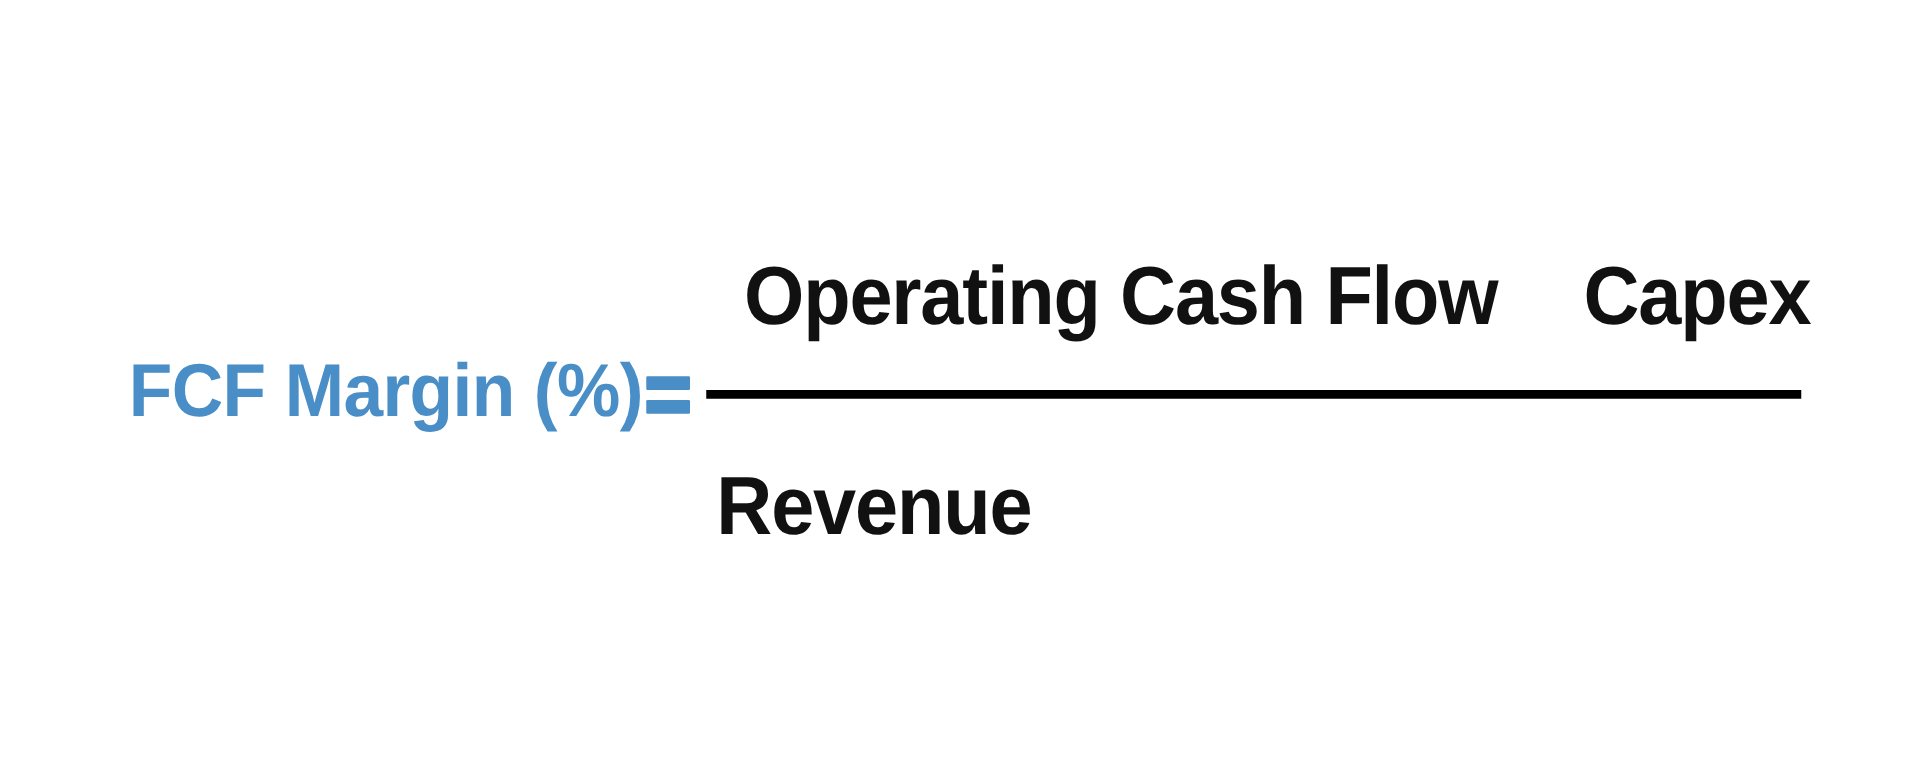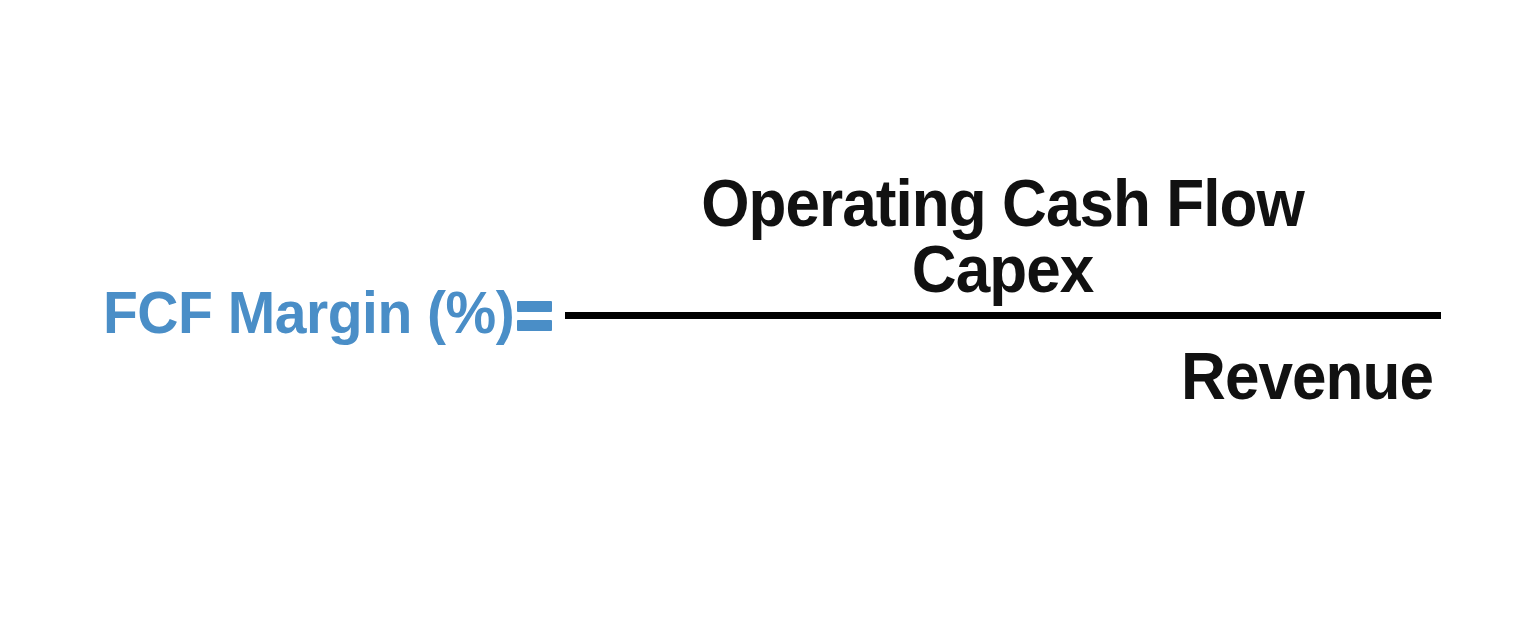--- a/index.html
+++ b/index.html
@@ -59,40 +59,39 @@
   .fraction {
     position: absolute;
     left: 565px;
     top: 190px;
     width: 876px;
     height: 250px;
   }
 
   .numerator {
     position: absolute;
-    left: 0;
+    left: 12px;
     top: 0;
     width: 876px;
     height: 92px;
     display: flex;
     align-items: center;
     justify-content: center;
     white-space: nowrap;
-    flex-direction: column;
   }
 
   .denominator {
     position: absolute;
     left: 0;
-    top: 140px;
+    top: 168px;
     width: 876px;
     height: 92px;
     display: flex;
     align-items: center;
-    justify-content: flex-end;
+    justify-content: flex-start;
     white-space: nowrap;
   }
 
   .term {
     font-size: 66px;
     font-weight: bold;
     line-height: 1;
     letter-spacing: -1px;
     color: #111111;
     transform: scaleX(0.94);

